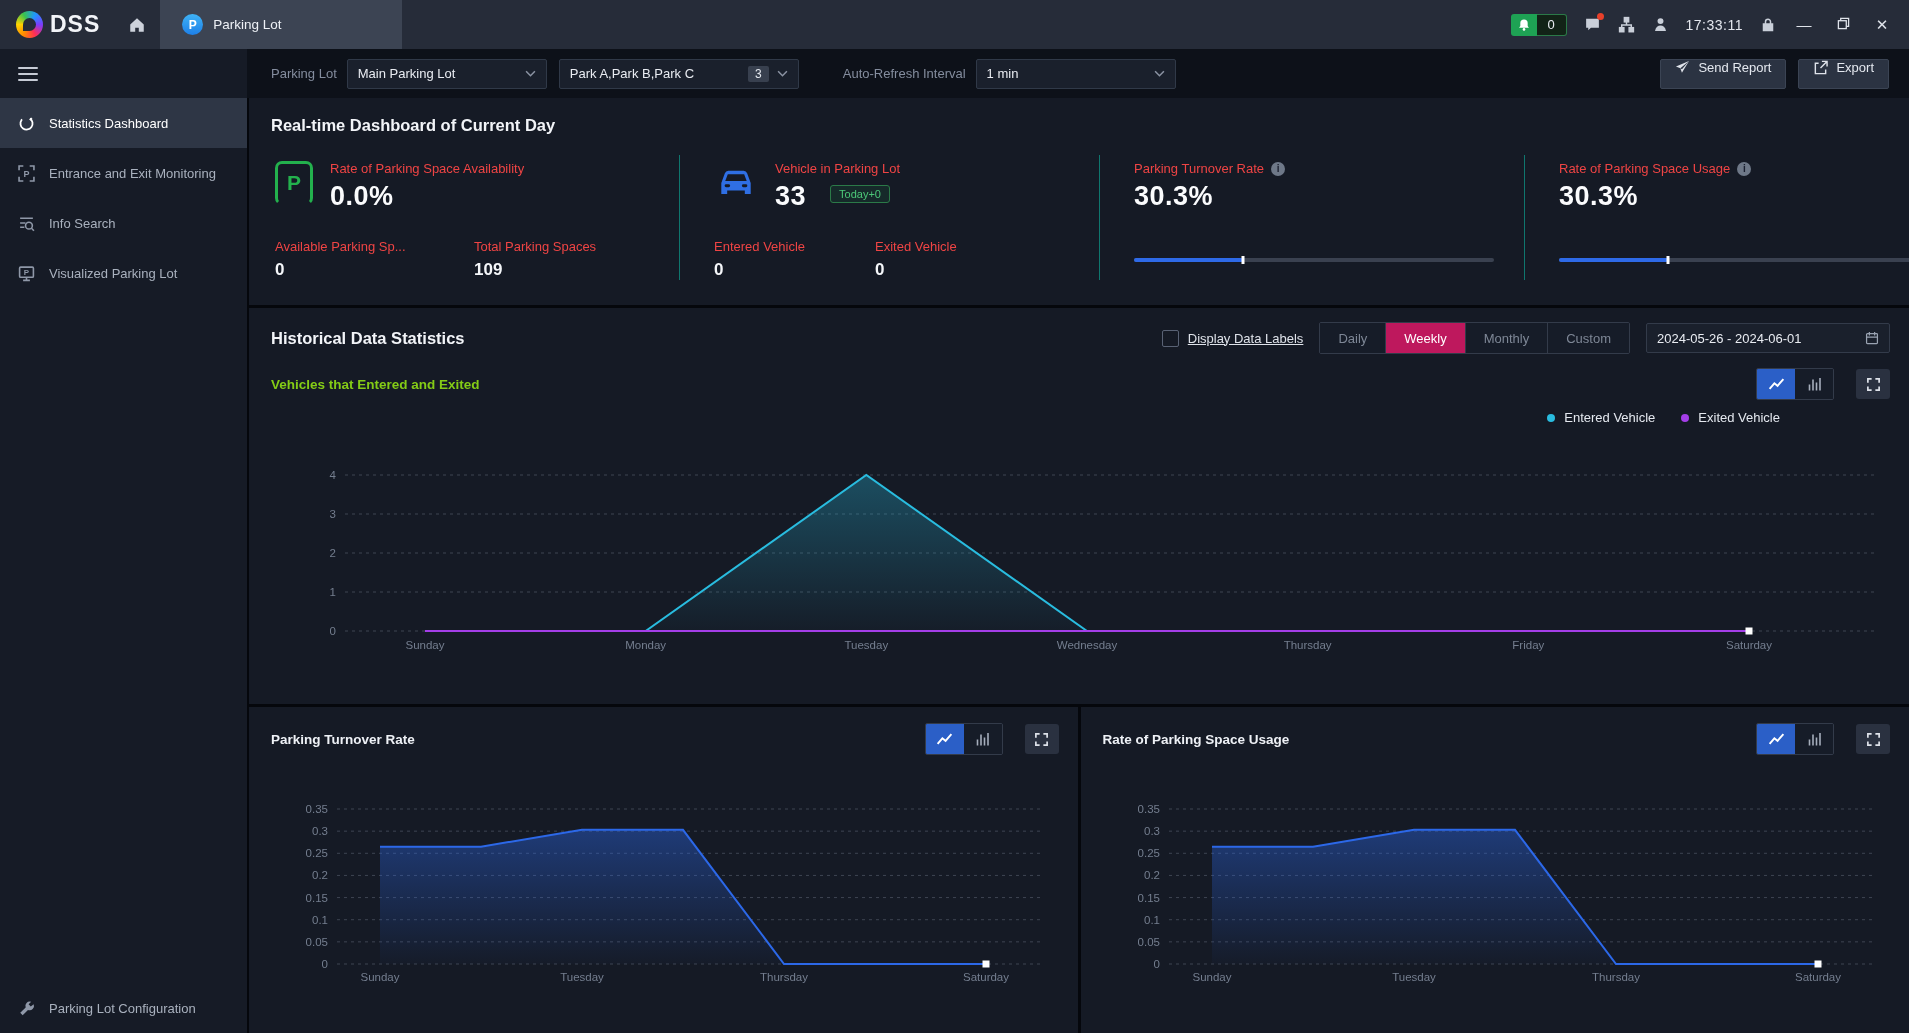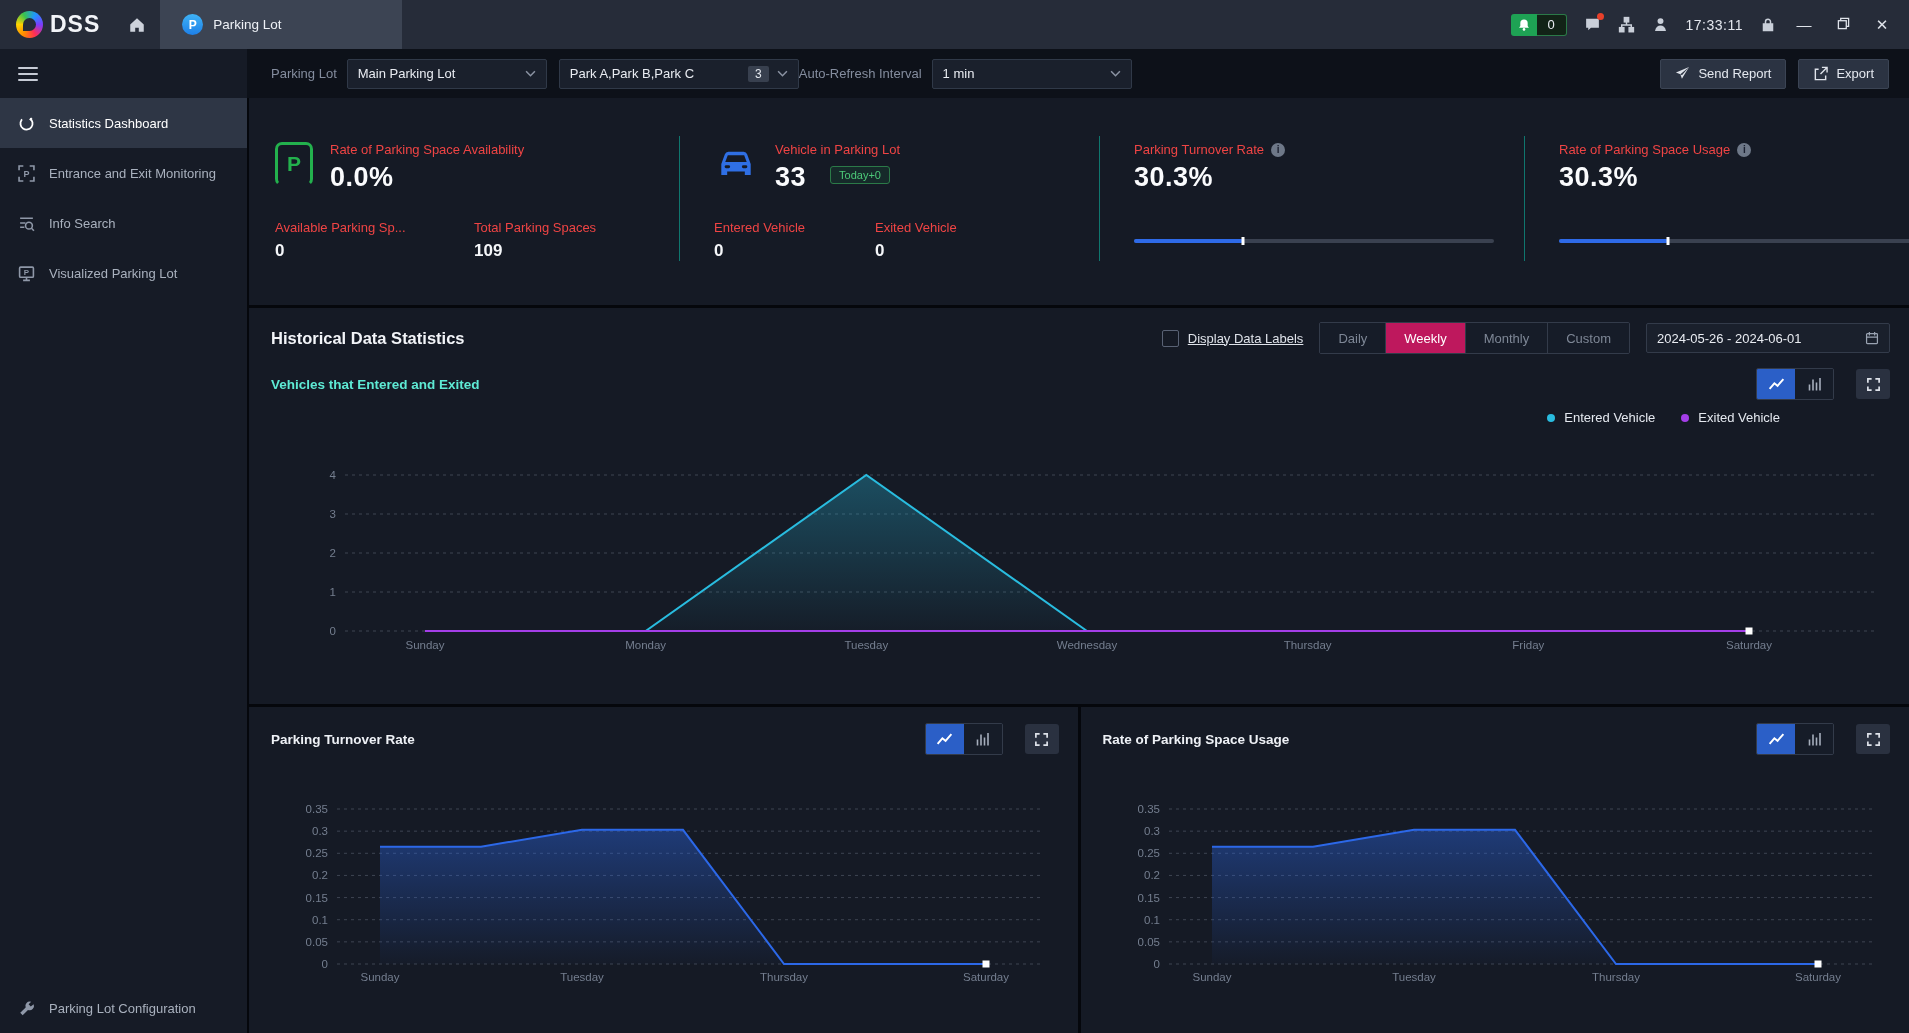--- a/index.html
+++ b/index.html
@@ -48,21 +48,21 @@
   .tl-label { font-size:13px; color:#848d9e; margin-right:10px; }
   .select { height:30px; background:#1a202c; border:1px solid #303948; border-radius:2px;
     display:flex; align-items:center; font-size:13px; color:#e9ecf2; padding:0 10px; cursor:pointer; }
   .select .chev { margin-left:auto; }
   .sel-main { width:200px; margin-right:12px;text-align:center; }
   .sel-parks { width:240px; }
   .sel-refresh { width:200px; }
   .mini-badge { background:#38404f; border-radius:2px; font-size:12px; color:#e4e8ef;
     padding:1px 7px; margin-left:auto; margin-right:8px; }
   .tb-btn { height:30px; background:#2b3342; border:1px solid #3b4454; border-radius:2px;
-    display:flex; align-items:center; gap:8px; padding:0 14px; font-size:13px; color:#e4e8ef; cursor:pointer; }
+    display:flex; align-items:flex-start; gap:8px; padding:0 14px; font-size:13px; color:#e4e8ef; cursor:pointer; }
   .toolbar .spacer { flex:1; }
 
   .content { flex:1; display:flex; flex-direction:column; gap:3px; padding-left:2px; min-height:0; }
   .panel { background:#151a25; }
   .panel-title { font-size:16.5px; font-weight:bold; color:#f2f4f8; }
 
   
   .p-realtime { height:207px; padding:18px 0 0 22px; flex:none; }
   .cards { display:grid; grid-template-columns:408px 420px 425px 1fr; margin-top:20px; }
   .card { padding:6px 30px 0 4px; }
@@ -96,21 +96,21 @@
   .chk-label { font-size:13px; color:#dfe3ea;text-decoration:underline; }
   .segmented { display:flex; border:1px solid #333b4a; border-radius:2px; overflow:hidden; }
   .seg { height:30px; padding:0 18px; display:flex; align-items:center; font-size:13px; color:#7e8796;
     background:#161c28; cursor:pointer; }
   .seg + .seg { border-left:1px solid #333b4a; }
   .seg.active { background:#be185d; color:#fff; }
   .date-input { width:244px; height:30px; background:#1a202c; border:1px solid #333b4a; border-radius:2px;
     display:flex; align-items:center; font-size:13px; color:#e9ecf2; padding:0 10px; cursor:pointer; }
   .date-input svg { margin-left:auto; }
   .subhead { display:flex; align-items:center; margin-top:14px; }
-  .chart-subtitle { font-size:13.5px; font-weight:bold; color:#5eead4; }
+  .chart-subtitle { font-size:13.5px; font-weight:bold; color:#84cc16; }
   .chart-btns { margin-left:auto; display:flex; align-items:center; }
   .toggle-group { display:flex; border:1px solid #333b4a; border-radius:2px; overflow:hidden; }
   .tgl { width:38px; height:30px; display:flex; align-items:center; justify-content:center;
     background:#161c28; cursor:pointer; }
   .tgl.active { background:#2b5fc7; }
   .fullscreen-btn { width:34px; height:30px; margin-left:22px; background:#2a3140; border-radius:3px;
     display:flex; align-items:center; justify-content:center; cursor:pointer; }
   .legend-row { display:flex; justify-content:flex-end; gap:26px; margin-top:10px; padding-right:110px; }
   .legend-item { display:flex; align-items:center; gap:9px; font-size:13px; color:#e4e8ef; cursor:pointer; }
   .legend-dot { width:8px; height:8px; border-radius:50%; }
@@ -252,21 +252,21 @@
             <path d="M1 1l4 4 4-4"></path>
           </svg>
       </div>
       <div class="select sel-parks">
         <span>Park A,Park B,Park C</span>
         <span class="mini-badge">3</span>
         <svg width="11" height="7" viewBox="0 0 10 6" fill="none" stroke="#8b93a3" stroke-width="1.4">
             <path d="M1 1l4 4 4-4"></path>
           </svg>
       </div>
-      <span class="tl-label" style="">Auto-Refresh Interval</span>
+      <span class="tl-label" style="margin-left:44px">Auto-Refresh Interval</span>
       <div class="select sel-refresh">
         <span>1 min</span>
         <svg class="chev" width="11" height="7" viewBox="0 0 10 6" fill="none" stroke="#8b93a3" stroke-width="1.4">
             <path d="M1 1l4 4 4-4"></path>
           </svg>
       </div>
       <div class="spacer"></div>
       <div class="tb-btn" style="margin-right:12px">
         <svg width="15" height="15" viewBox="0 0 16 16">
           <path d="M15 1L1 6.9l4.7 1.8L7.4 13.5l2.2-3.7L15 1zM5.7 8.7L15 1 7.4 9.8" fill="#dfe3ea"></path>
@@ -278,20 +278,21 @@
           <path d="M6 3.5H2.5v11h11V10"></path>
           <path d="M9.5 1.5H15V7M14.6 1.9L8 8.5"></path>
         </svg>
         <span>Export</span>
       </div>
     </div>
 
     <div class="content">
 
       <section class="panel p-realtime">
+        <div class="panel-title">Real-time Dashboard of Current Day</div>
         <div class="cards">
           <div class="card">
             <div class="card-top">
               <div class="p-icon">P</div>
               <div>
                 <div class="card-label">Rate of Parking Space Availability</div>
                 <div class="card-value">0.0%</div>
               </div>
             </div>
             <div class="card-stats">

